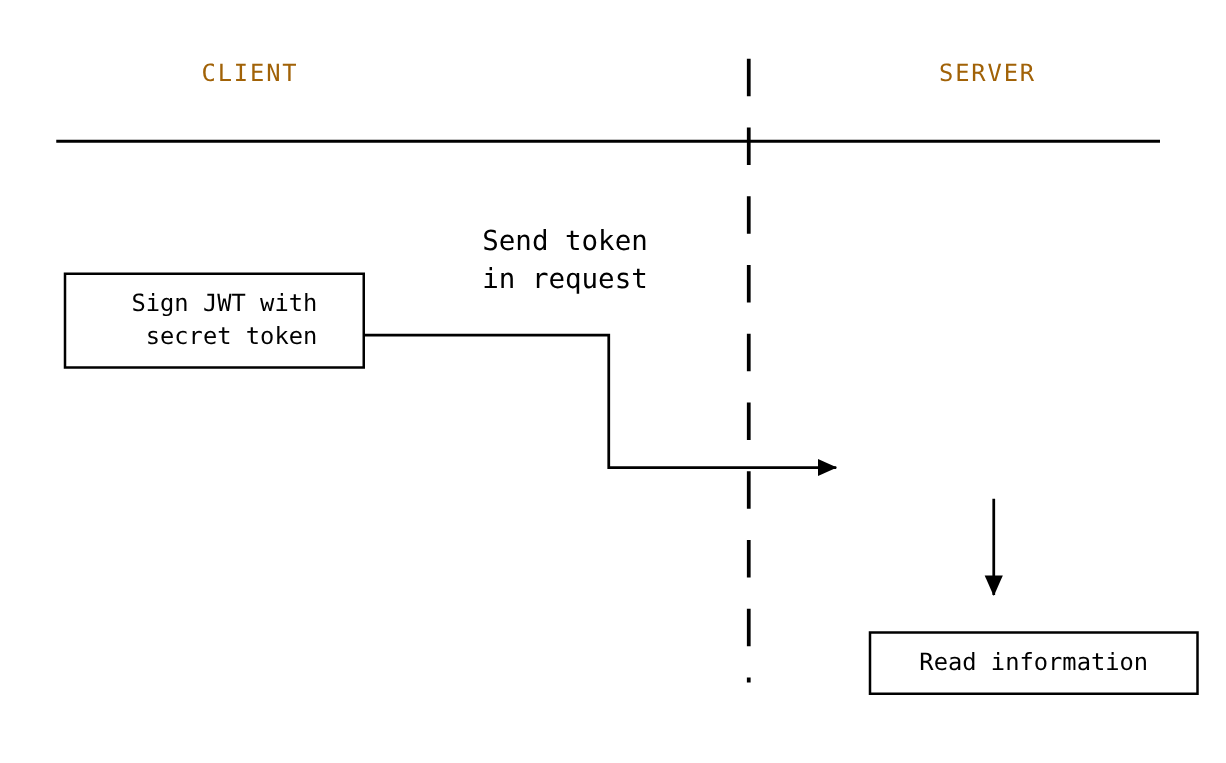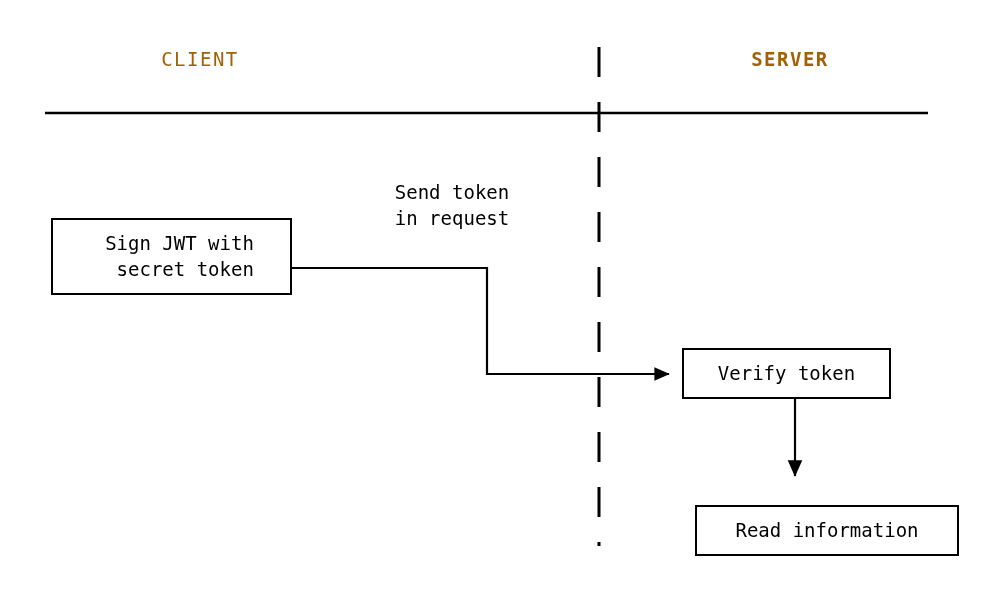--- a/index.html
+++ b/index.html
@@ -37,21 +37,21 @@
     font-family: "DejaVu Sans Mono", "Liberation Mono", monospace;
     font-size: 19px;
     line-height: 1.35;
     text-align: center;
     white-space: pre;
   }
   .edge-label {
     position: absolute;
     color: #000000;
     font-family: "DejaVu Sans Mono", "Liberation Mono", monospace;
-    font-size: 19px;
+    font-size: 22px;
     line-height: 1.38;
     text-align: center;
     white-space: pre;
     transform: translateX(-50%);
   }
   svg.overlay {
     position: absolute;
     left: 0;
     top: 0;
     width: 981px;
@@ -59,21 +59,21 @@
     pointer-events: none;
   }
 </style>
 </head>
 <body>
 
 <div id="canvas">
 
   <div class="lane-label" style="left:200px; top:48px;">CLIENT</div>
 
-  <div class="lane-label" style="left:790px; top:48px;font-weight:bold;">SERVER</div>
+  <div class="lane-label" style="left:790px; top:48px;">SERVER</div>
 
   <svg class="overlay" viewBox="0 0 981 610" xmlns="http://www.w3.org/2000/svg">
     <defs>
       <marker id="arrow-right" viewBox="0 0 10 10" refX="9.5" refY="5" markerWidth="7" markerHeight="7" orient="auto-start-reverse">
         <path d="M 0 0.6 L 10 5 L 0 9.4 z" fill="#000000"></path>
       </marker>
       <marker id="arrow-down" viewBox="0 0 10 10" refX="9.5" refY="5" markerWidth="7.5" markerHeight="7.5" orient="auto-start-reverse">
         <path d="M 0 0.6 L 10 5 L 0 9.4 z" fill="#000000"></path>
       </marker>
     </defs>
@@ -85,23 +85,20 @@
     <path d="M 292 268 L 487 268 L 487 374 L 669 374" fill="none" stroke="#000000" stroke-width="2.2" marker-end="url(#arrow-right)"></path>
 
     <path d="M 795 399 L 795 476" fill="none" stroke="#000000" stroke-width="2.2" marker-end="url(#arrow-down)"></path>
   </svg>
 
   <div class="node-box" style="left:51px; top:218px; width:241px; height:77px;padding-left:16px;">
     <span>Sign JWT with
  secret token</span>
   </div>
 
-  <div class="node-box" style="left:682px; top:348px; width:209px; height:51px;">
-    <span>Verify token</span>
-  </div>
 
   <div class="node-box" style="left:655px; top:505px; width:264px; height:51px;margin-left:40px;">
     <span>Read information</span>
   </div>
 
   <div class="edge-label" style="left:452px; top:179px;">Send token
 in request</div>
 
 </div>
 

